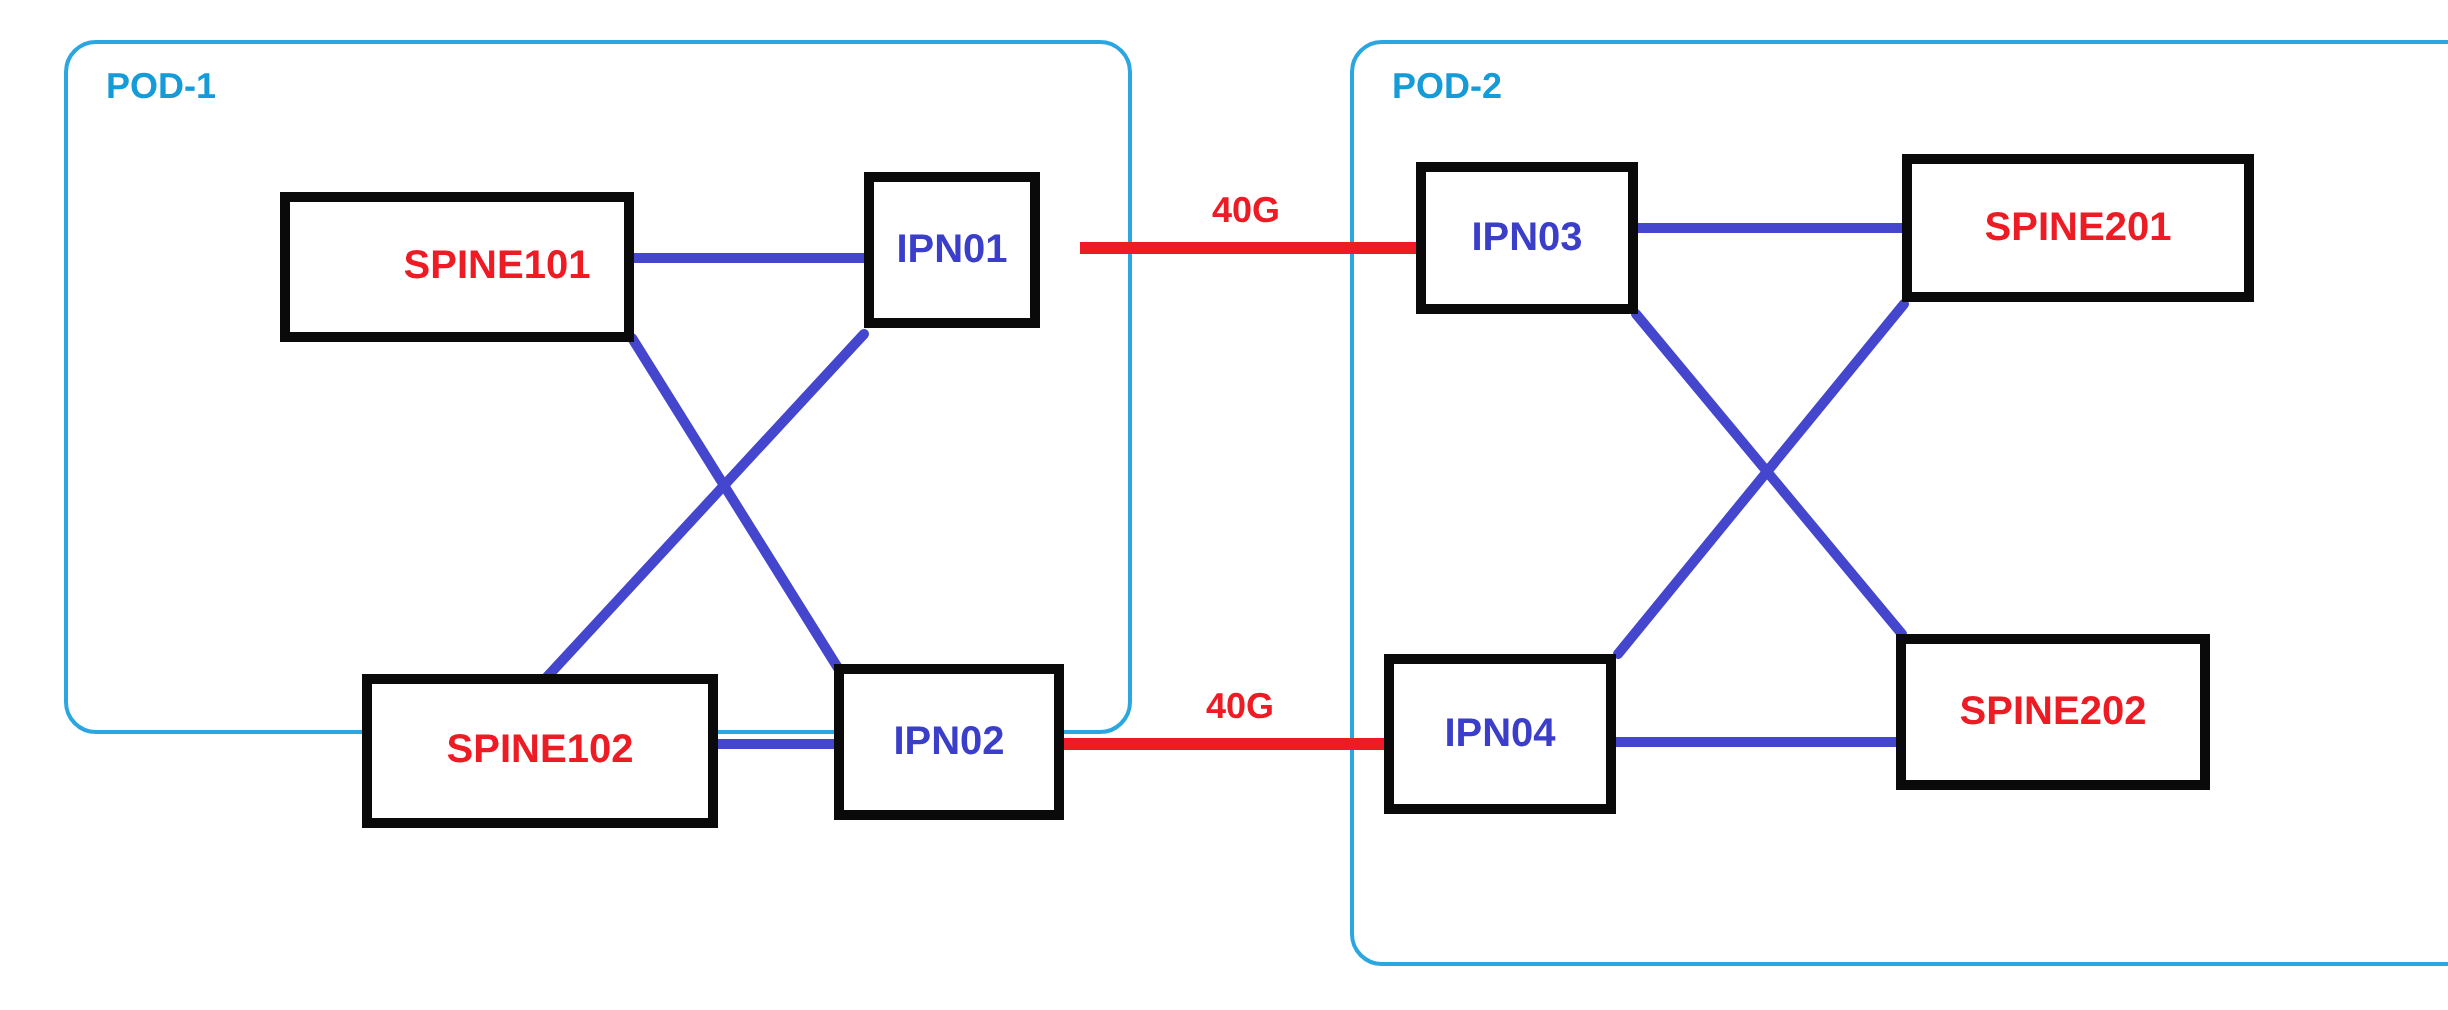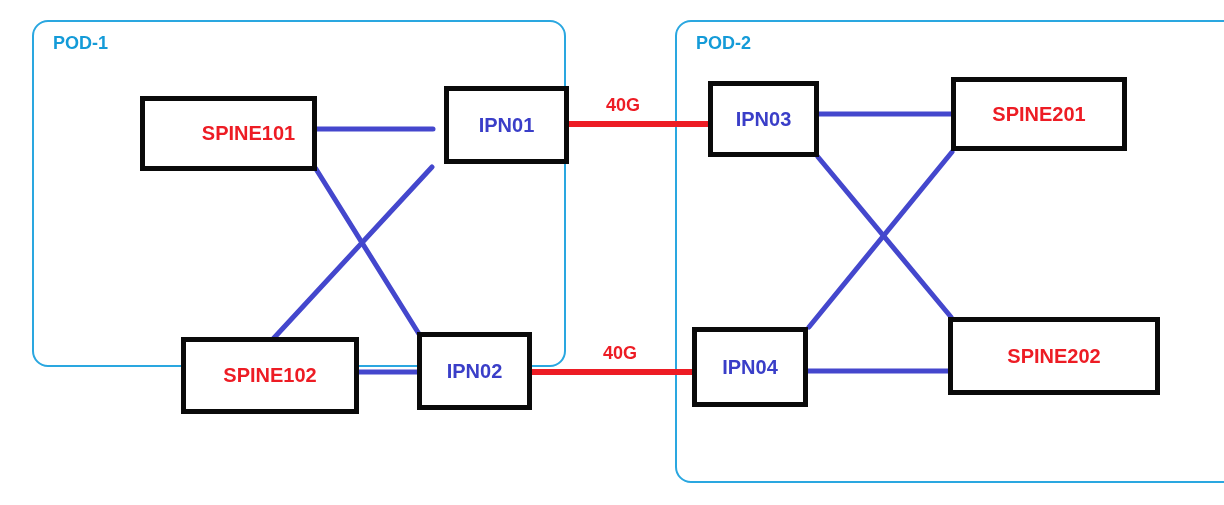--- a/index.html
+++ b/index.html
@@ -54,27 +54,27 @@
     background: #ffffff;
     display: flex;
     align-items: center;
     justify-content: center;
     font-size: 20px;
     font-weight: bold;
   }
   .node.spine { color: var(--spine-label); }
   .node.ipn   { color: var(--ipn-label); }
   #n-spine101 { left: 140px; top: 96px;  width: 177px; height: 75px; padding-left: 40px; }
-  #n-ipn01    { left: 444px; top: 86px;  width: 125px; height: 78px; }
+  #n-ipn01    { left: 432px; top: 86px;  width: 88px; height: 78px; }
   #n-spine102 { left: 140px; top: 337px; width: 178px; height: 77px; margin-left: 41px; }
   #n-ipn02    { left: 417px; top: 332px; width: 115px; height: 78px; }
   #n-ipn03    { left: 708px; top: 81px;  width: 111px; height: 76px; }
   #n-spine201 { left: 951px; top: 77px;  width: 176px; height: 74px; }
   #n-ipn04    { left: 692px; top: 327px; width: 116px; height: 80px; }
-  #n-spine202 { left: 948px; top: 317px; width: 212px; height: 78px; }
+  #n-spine202 { left: 948px; top: 317px; width: 157px; height: 78px; }
   .speed-label {
     position: absolute;
     width: 110px;
     text-align: center;
     font-size: 18px;
     font-weight: bold;
     color: var(--red-link);
   }
   #speed-top    { left: 568px; top: 95px; }
   #speed-bottom { left: 565px; top: 343px; }

